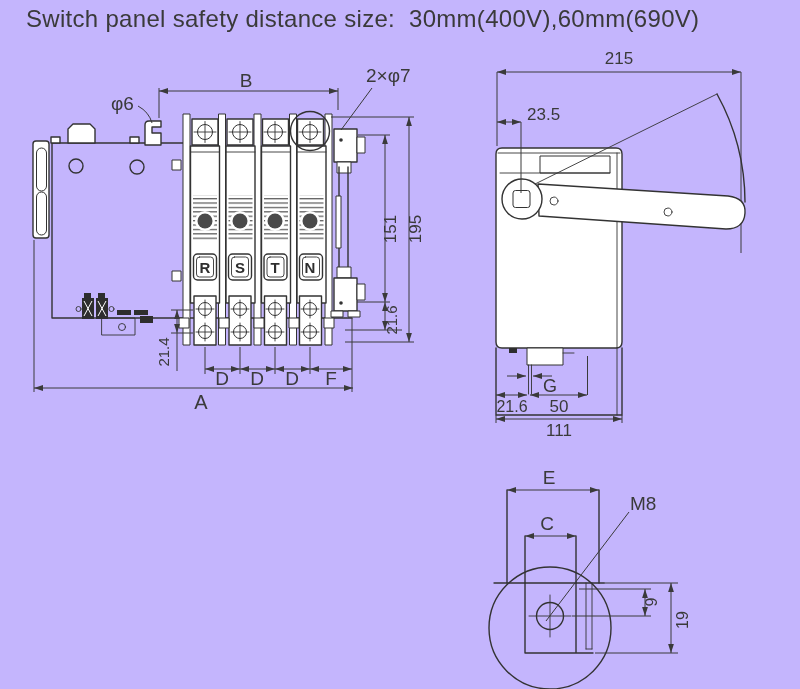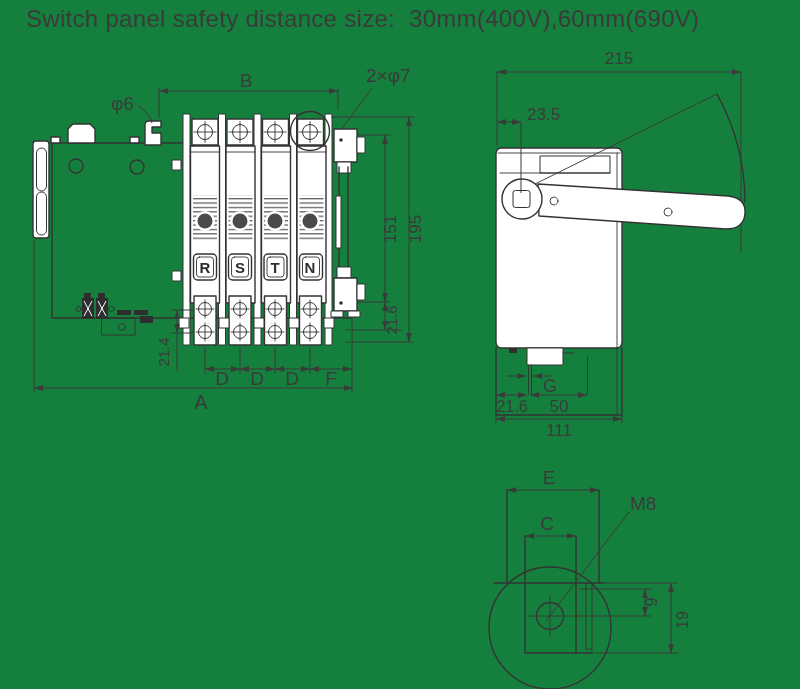--- a/index.html
+++ b/index.html
@@ -1,16 +1,16 @@
 <!DOCTYPE html>
 <html><head>
 <meta charset="utf-8">
 <style>
   html,body{margin:0;padding:0;background:#ffffff;}
-  .canvas{position:relative;width:800px;height:689px;background:#15803d;overflow:hidden;
+  .canvas{position:relative;width:800px;height:689px;background:#c4b5fd;overflow:hidden;
           font-family:"Liberation Sans", sans-serif;}
   svg{display:block;}
   .obj{fill:none;stroke:#333333;stroke-width:1.4;stroke-linejoin:round;stroke-linecap:round;}
   .thin{fill:none;stroke:#333333;stroke-width:0.9;stroke-linejoin:round;stroke-linecap:round;}
   .wfill{fill:#ffffff;stroke:#333333;stroke-width:1.4;stroke-linejoin:round;}
   .wfill2{fill:#ffffff;stroke:#333333;stroke-width:1;stroke-linejoin:round;}
   .dark{fill:#2e2e2e;stroke:none;}
   .dim{fill:none;stroke:#3a3a3a;stroke-width:1;}
   .lbl{fill:#3a3a3a;font-family:"Liberation Sans", sans-serif;}
   .ttl{fill:#3a3a3a;font-family:"Liberation Sans", sans-serif;white-space:pre;letter-spacing:0.3px;}

